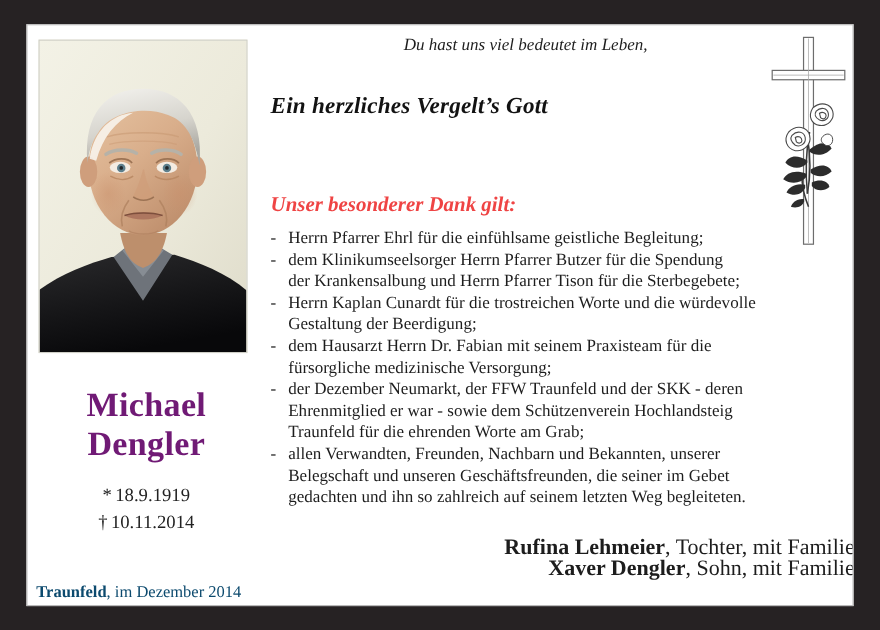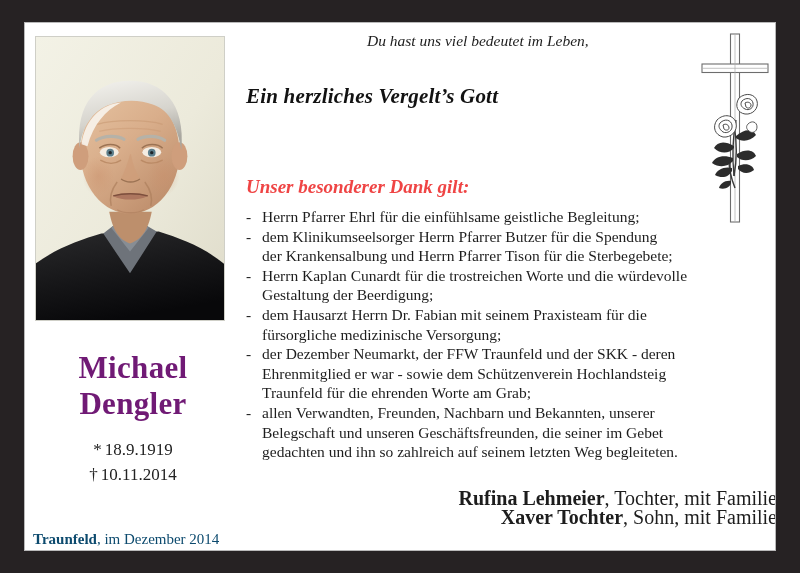--- a/index.html
+++ b/index.html
@@ -334,21 +334,21 @@
           <div class="thanks-item">
             <span class="thanks-dash">-</span>
             <div>allen Verwandten, Freunden, Nachbarn und Bekannten, unserer</div>
             <div>Belegschaft und unseren Geschäftsfreunden, die seiner im Gebet</div>
             <div>gedachten und ihn so zahlreich auf seinem letzten Weg begleiteten.</div>
           </div>
         </div>
 
       <div id="signature-block">
           <div class="sig-line"><b>Rufina Lehmeier</b><span>, Tochter, mit Familie</span></div>
-          <div class="sig-line"><b>Xaver Tochter</b><span>, Sohn, mit Familie</span></div>
+          <div class="sig-line"><b>Xaver Dengler</b><span>, Sohn, mit Familie</span></div>
         </div>
 
       <div id="cross-graphic">
         <svg viewBox="0 0 84 200">
           <g stroke="#6d6d6d" stroke-width="1.1" fill="#ffffff">
 
             <rect x="37.5" y="6" width="9" height="188"></rect>
 
             <rect x="9" y="36" width="66" height="8.5"></rect>
           </g>

